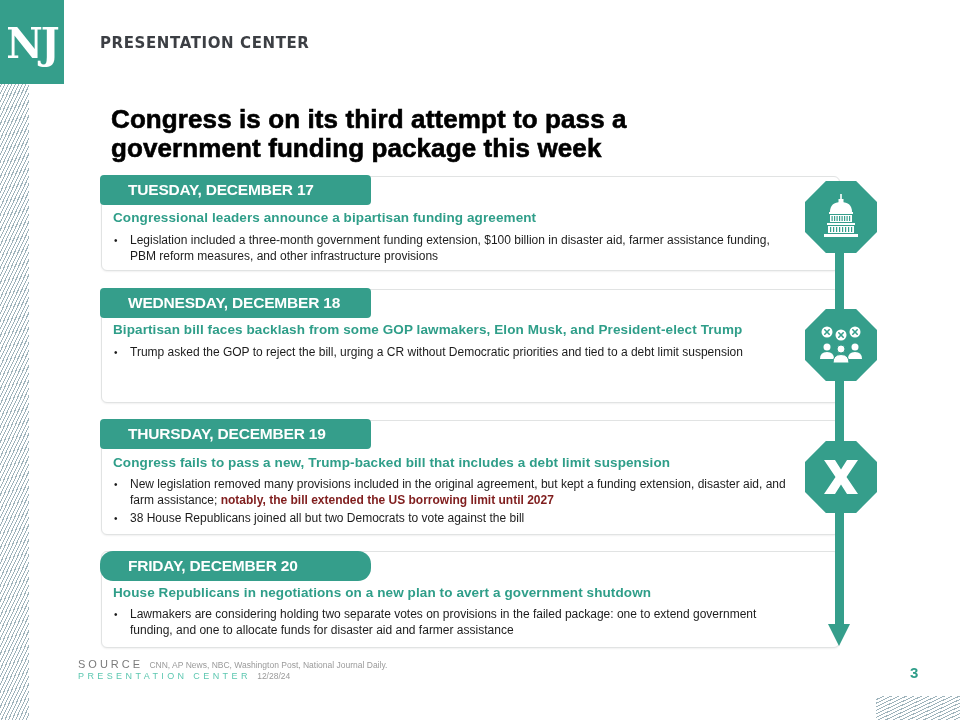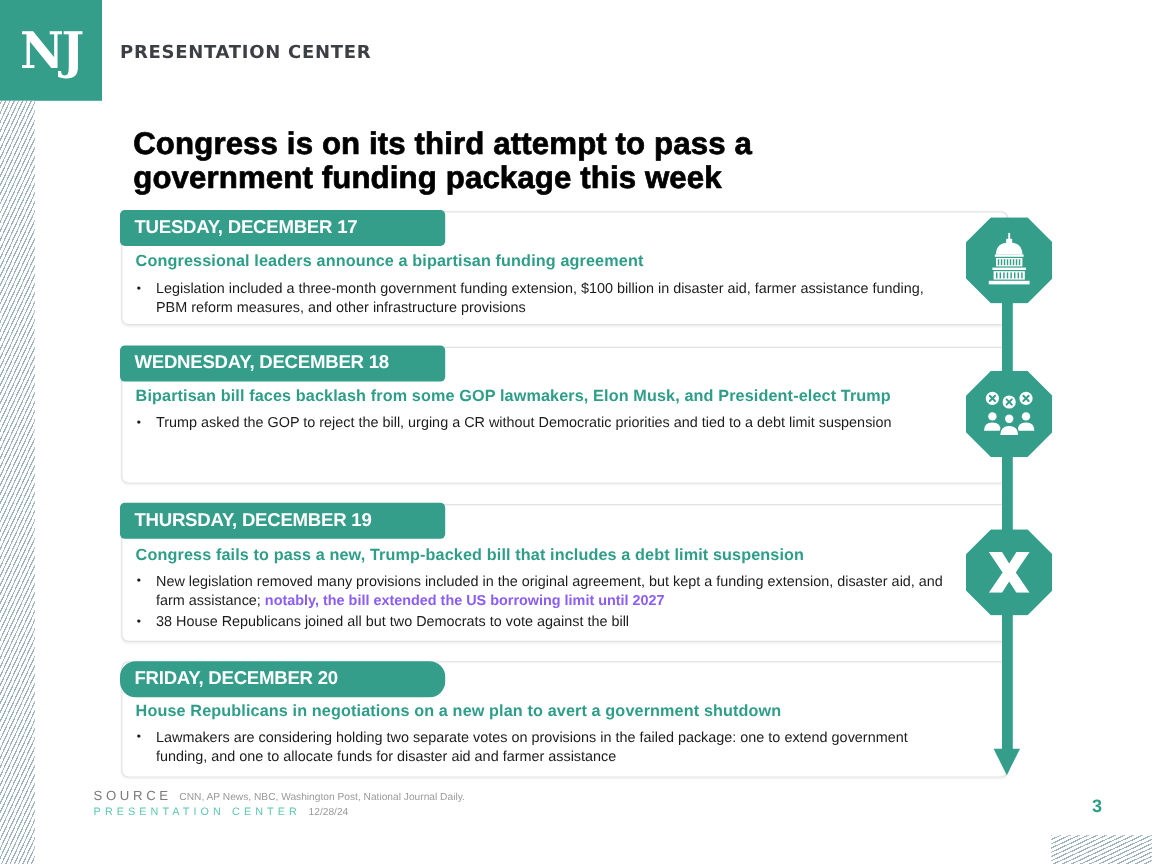--- a/index.html
+++ b/index.html
@@ -1,37 +1,37 @@
 <!DOCTYPE html>
 <html><head>
   <meta charset="utf-8">
   <style>
     * { box-sizing: border-box; margin: 0; padding: 0; }
     html, body { width: 960px; height: 720px; background: #ffffff; overflow: hidden; }
     body { position: relative; font-family: "Liberation Sans", sans-serif; color: #1a1a1a; }
 
-    .logo-box { position: absolute; left: 0; top: 0; width: 85px; height: 84px; background: #359e8b; display: flex; align-items: center; justify-content: center; }
+    .logo-box { position: absolute; left: 0; top: 0; width: 64px; height: 84px; background: #359e8b; display: flex; align-items: center; justify-content: center; }
     .logo-text { font-family: "DejaVu Serif", serif; font-weight: bold; font-size: 40px; color: #ffffff; letter-spacing: -2px; transform: scaleY(1.05); }
     .brand-title { position: absolute; left: 100px; top: 34px; font-family: "DejaVu Sans", sans-serif; font-weight: bold; font-size: 15px; letter-spacing: 0.6px; color: #3c3f44; }
 
     .hatch-left { position: absolute; left: 0; top: 84px; width: 29px; height: 636px;
       background: repeating-linear-gradient(-65deg, #ffffff 0px, #ffffff 2.2px, #9fb4bc 2.2px, #9fb4bc 3.2px); }
     .hatch-br { position: absolute; left: 876px; top: 696px; width: 84px; height: 24px;
       background: repeating-linear-gradient(-25deg, #ffffff 0px, #ffffff 2.2px, #9fb4bc 2.2px, #9fb4bc 3.2px); }
 
     .page-title { position: absolute; left: 111px; top: 105px; width: 680px; font-family: "Liberation Sans", sans-serif; font-weight: 900; font-size: 26px; line-height: 29px; color: #000000; letter-spacing: 0.1px; }
     .page-title span { display: block; font-weight: bold; -webkit-text-stroke: 0.6px #000; }
 
     .card { position: absolute; left: 101px; width: 739px; border: 1px solid #e1e3e3; border-radius: 6px; background: #ffffff; box-shadow: 0 1px 2px rgba(0,0,0,0.06); }
-    .day-tab { position: absolute; left: 100px; width: 271px; height: 30px; background: #359e8b; border-radius: 4px; color: #ffffff; font-weight: bold; font-size: 15.5px; line-height: 30px; padding-left: 12px; letter-spacing: -0.2px; }
+    .day-tab { position: absolute; left: 100px; width: 271px; height: 30px; background: #359e8b; border-radius: 4px; color: #ffffff; font-weight: bold; font-size: 15.5px; line-height: 30px; padding-left: 28px; letter-spacing: -0.2px; }
     .headline { position: absolute; left: 113px; font-weight: bold; font-size: 13.5px; color: #2f9e89; white-space: nowrap; letter-spacing: 0.1px; }
     .bullets { position: absolute; left: 113px; width: 680px; list-style: none; font-size: 12px; line-height: 15.5px; color: #1c1c1c; }
     .bullets li { position: relative; padding-left: 17px; margin-bottom: 3px; }
     .bullets li::before { content: "\2022"; position: absolute; left: 1px; top: 0; font-size: 10px; }
-    .bullets b { font-weight: bold; color: #8b5cf6; }
+    .bullets b { font-weight: bold; color: #7f1d1d; }
 
     .timeline-line { position: absolute; left: 835px; top: 250px; width: 9px; height: 378px; background: #359e8b; }
     .timeline-arrow { position: absolute; left: 828px; top: 624px; width: 0; height: 0; border-left: 11.5px solid transparent; border-right: 11.5px solid transparent; border-top: 22px solid #359e8b; }
     .octagon { position: absolute; left: 805px; width: 72px; height: 72px; background: #359e8b;
       clip-path: polygon(29% 0%, 71% 0%, 100% 29%, 100% 71%, 71% 100%, 29% 100%, 0% 71%, 0% 29%);
       display: flex; align-items: center; justify-content: center; }
     .octagon svg { display: block; }
 
     .footer-source { position: absolute; left: 78px; top: 658px; font-size: 8.5px; color: #9a9a9a; white-space: nowrap; }
     .footer-source .lbl { letter-spacing: 3px; color: #7a7a7a; margin-right: 4px; font-size: 11px; }

